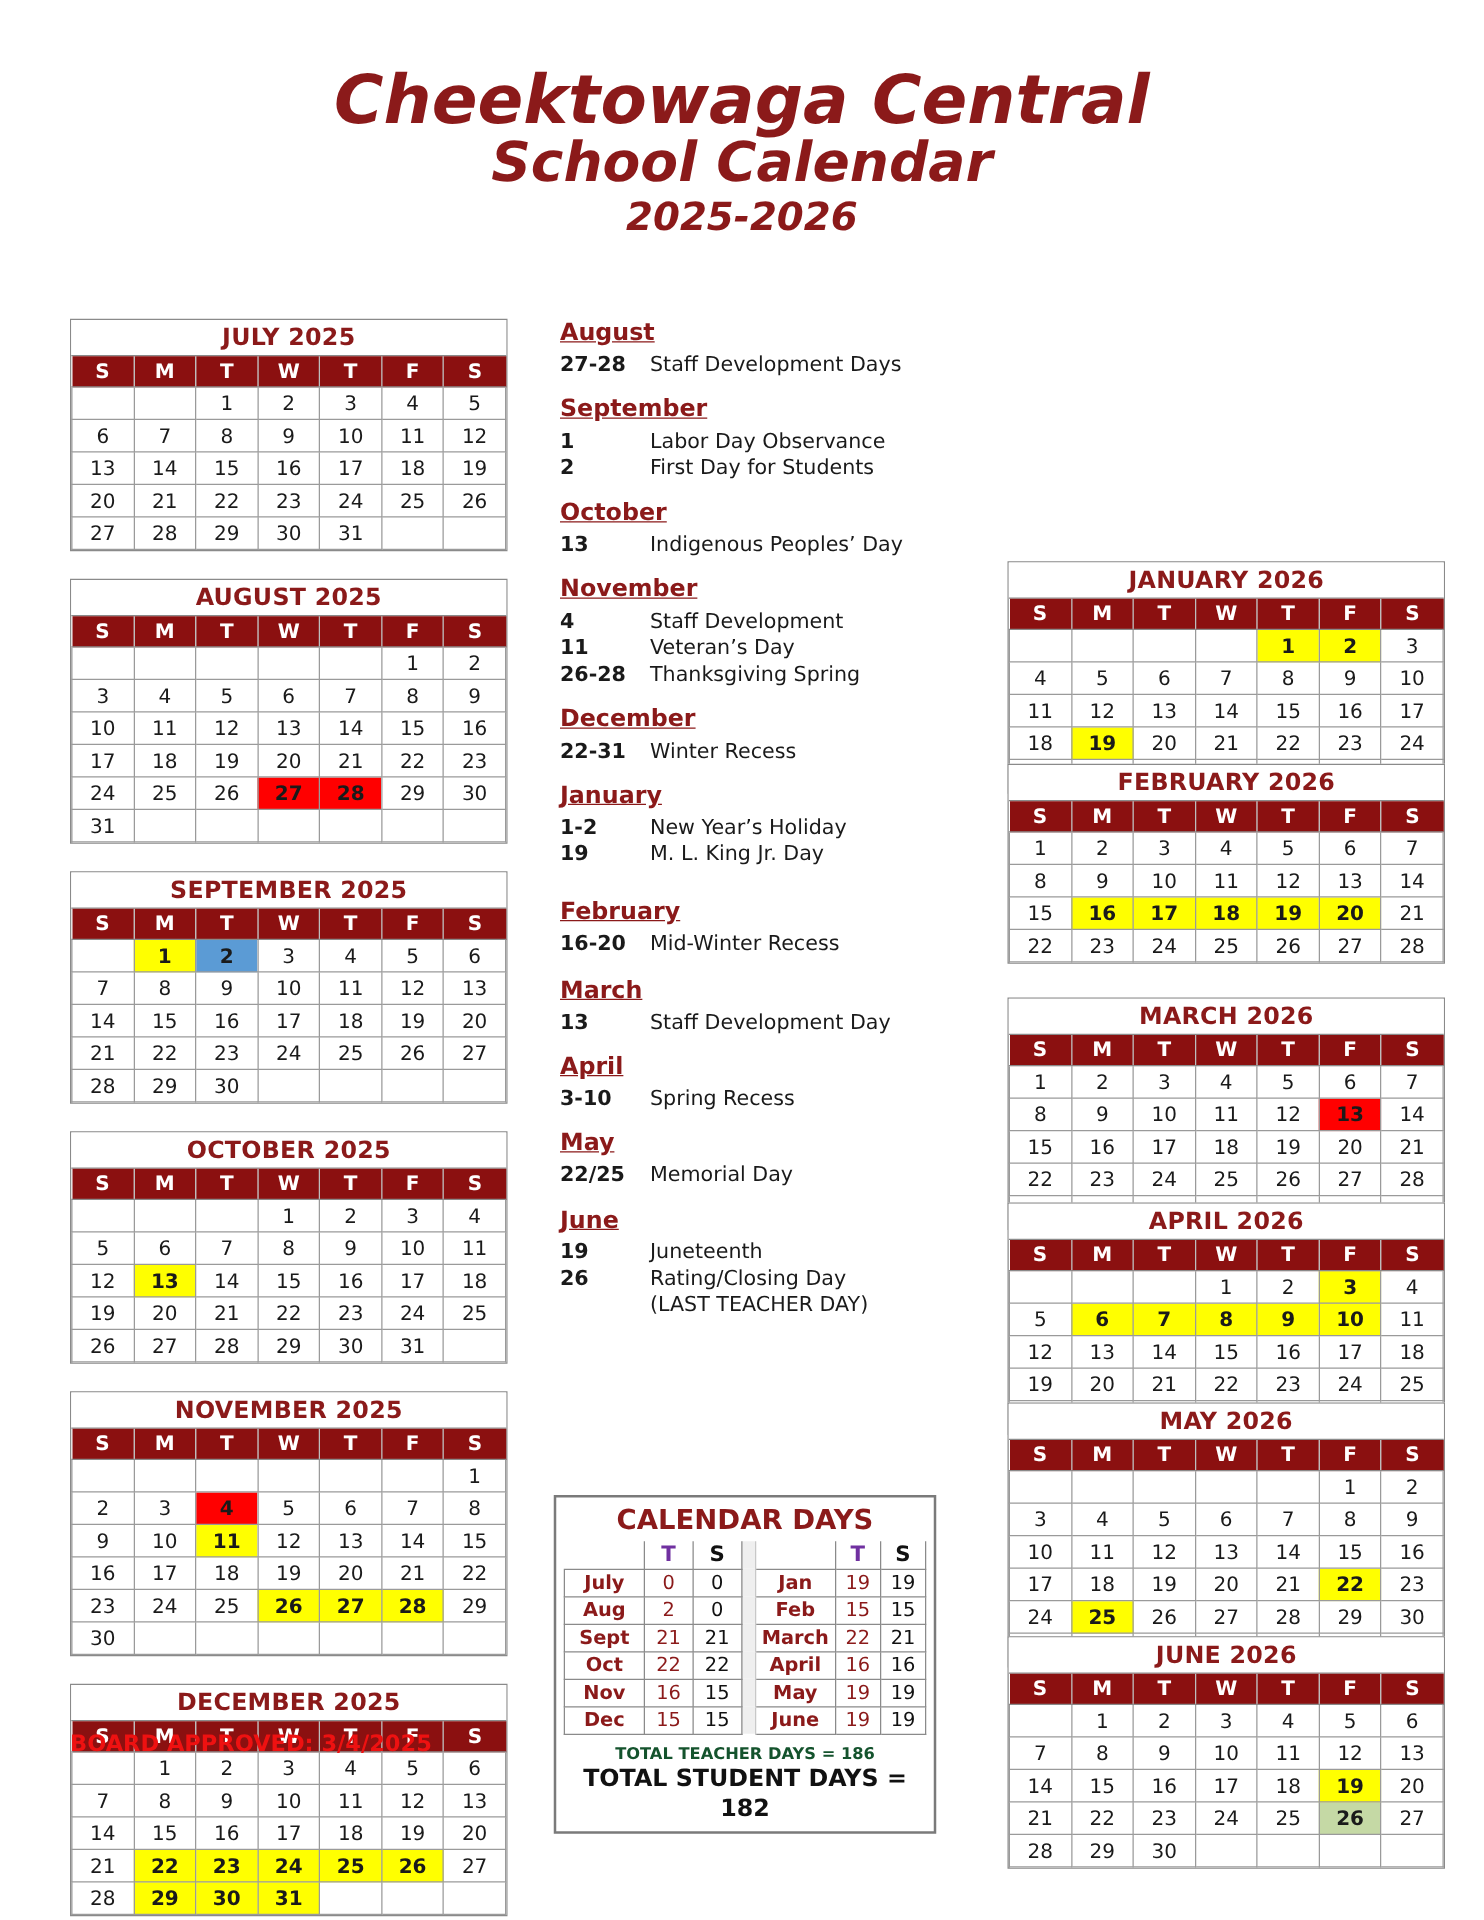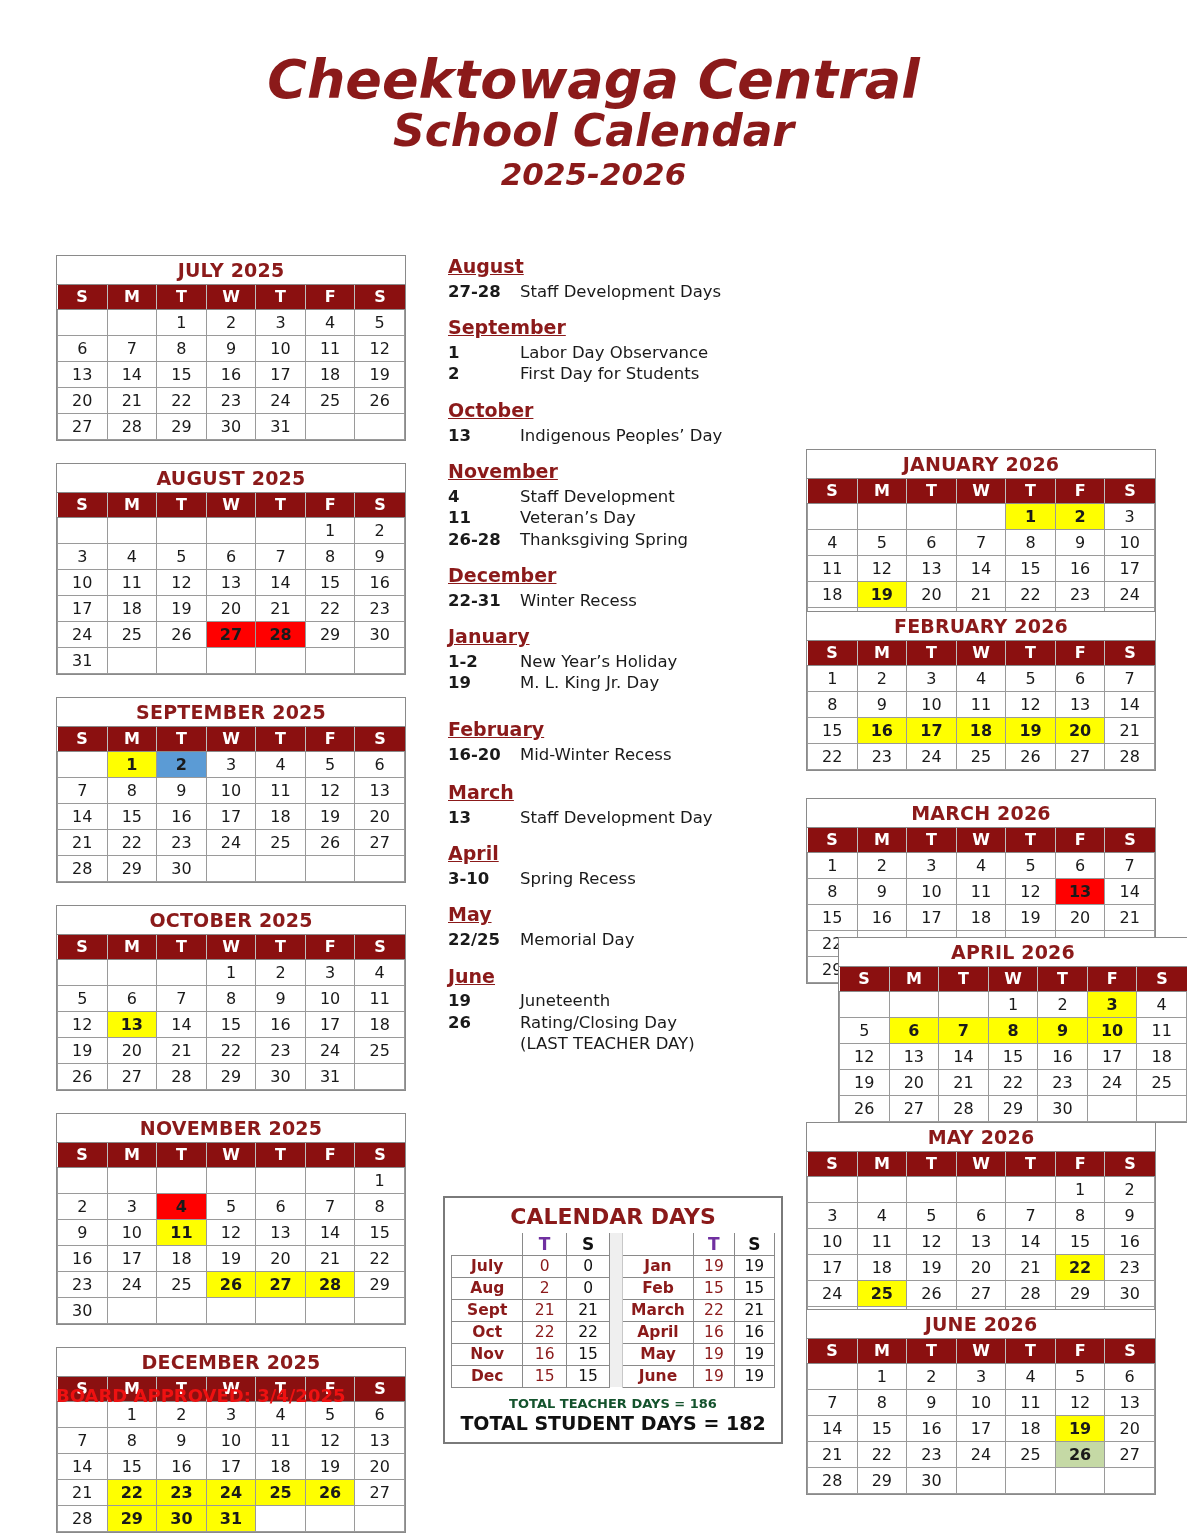--- a/index.html
+++ b/index.html
@@ -71,21 +71,21 @@
   }
   .ev-row { display: flex; font-size: 16.5px; color: #1a1a1a; line-height: 1.3; }
   .ev-date { width: 72px; font-weight: bold; flex: 0 0 72px; }
   .ev-desc { flex: 1; }
   .ev-desc-cont { margin-left: 72px; font-size: 16.5px; color:#1a1a1a; line-height:1.3; }
   .ev-group { margin-bottom: 14px; }
 
   
   .cdays {
     position: absolute; left: 443px; top: 1196px;
-    width: 340px; border: 2px solid #7a7a7a; background: #fff; padding: 4px 6px 6px;
+    width: 306px; border: 2px solid #7a7a7a; background: #fff; padding: 4px 6px 6px;
   }
   .cdays-title {
     text-align: center; color: #8B1A1A; font-weight: bold;
     font-size: 22px; padding: 2px 0 4px;
   }
   .cdays table { border-collapse: collapse; width: 100%; table-layout: fixed; }
   .cdays th, .cdays td {
     border: 1px solid #8a8a8a; text-align: center;
     font-size: 15.5px; height: 22px; padding: 0 2px;
   }
@@ -804,21 +804,21 @@
               <td class="day">31</td>
               <td class="day empty"></td>
               <td class="day empty"></td>
               <td class="day empty"></td>
               <td class="day empty"></td>
             </tr>
           </tbody>
         </table>
       </div>
       <div class="month-gap"></div>
-      <div class="month" style="position: absolute; top: 488px; left: 0px; margin-left: 32px;">
+      <div class="month" style="position: absolute; top: 513px; left: 0px;">
         <div class="mtitle">APRIL 2026</div>
         <table>
           <thead>
             <tr>
               <th class="dow">S</th>
               <th class="dow">M</th>
               <th class="dow">T</th>
               <th class="dow">W</th>
               <th class="dow">T</th>
               <th class="dow">F</th>

